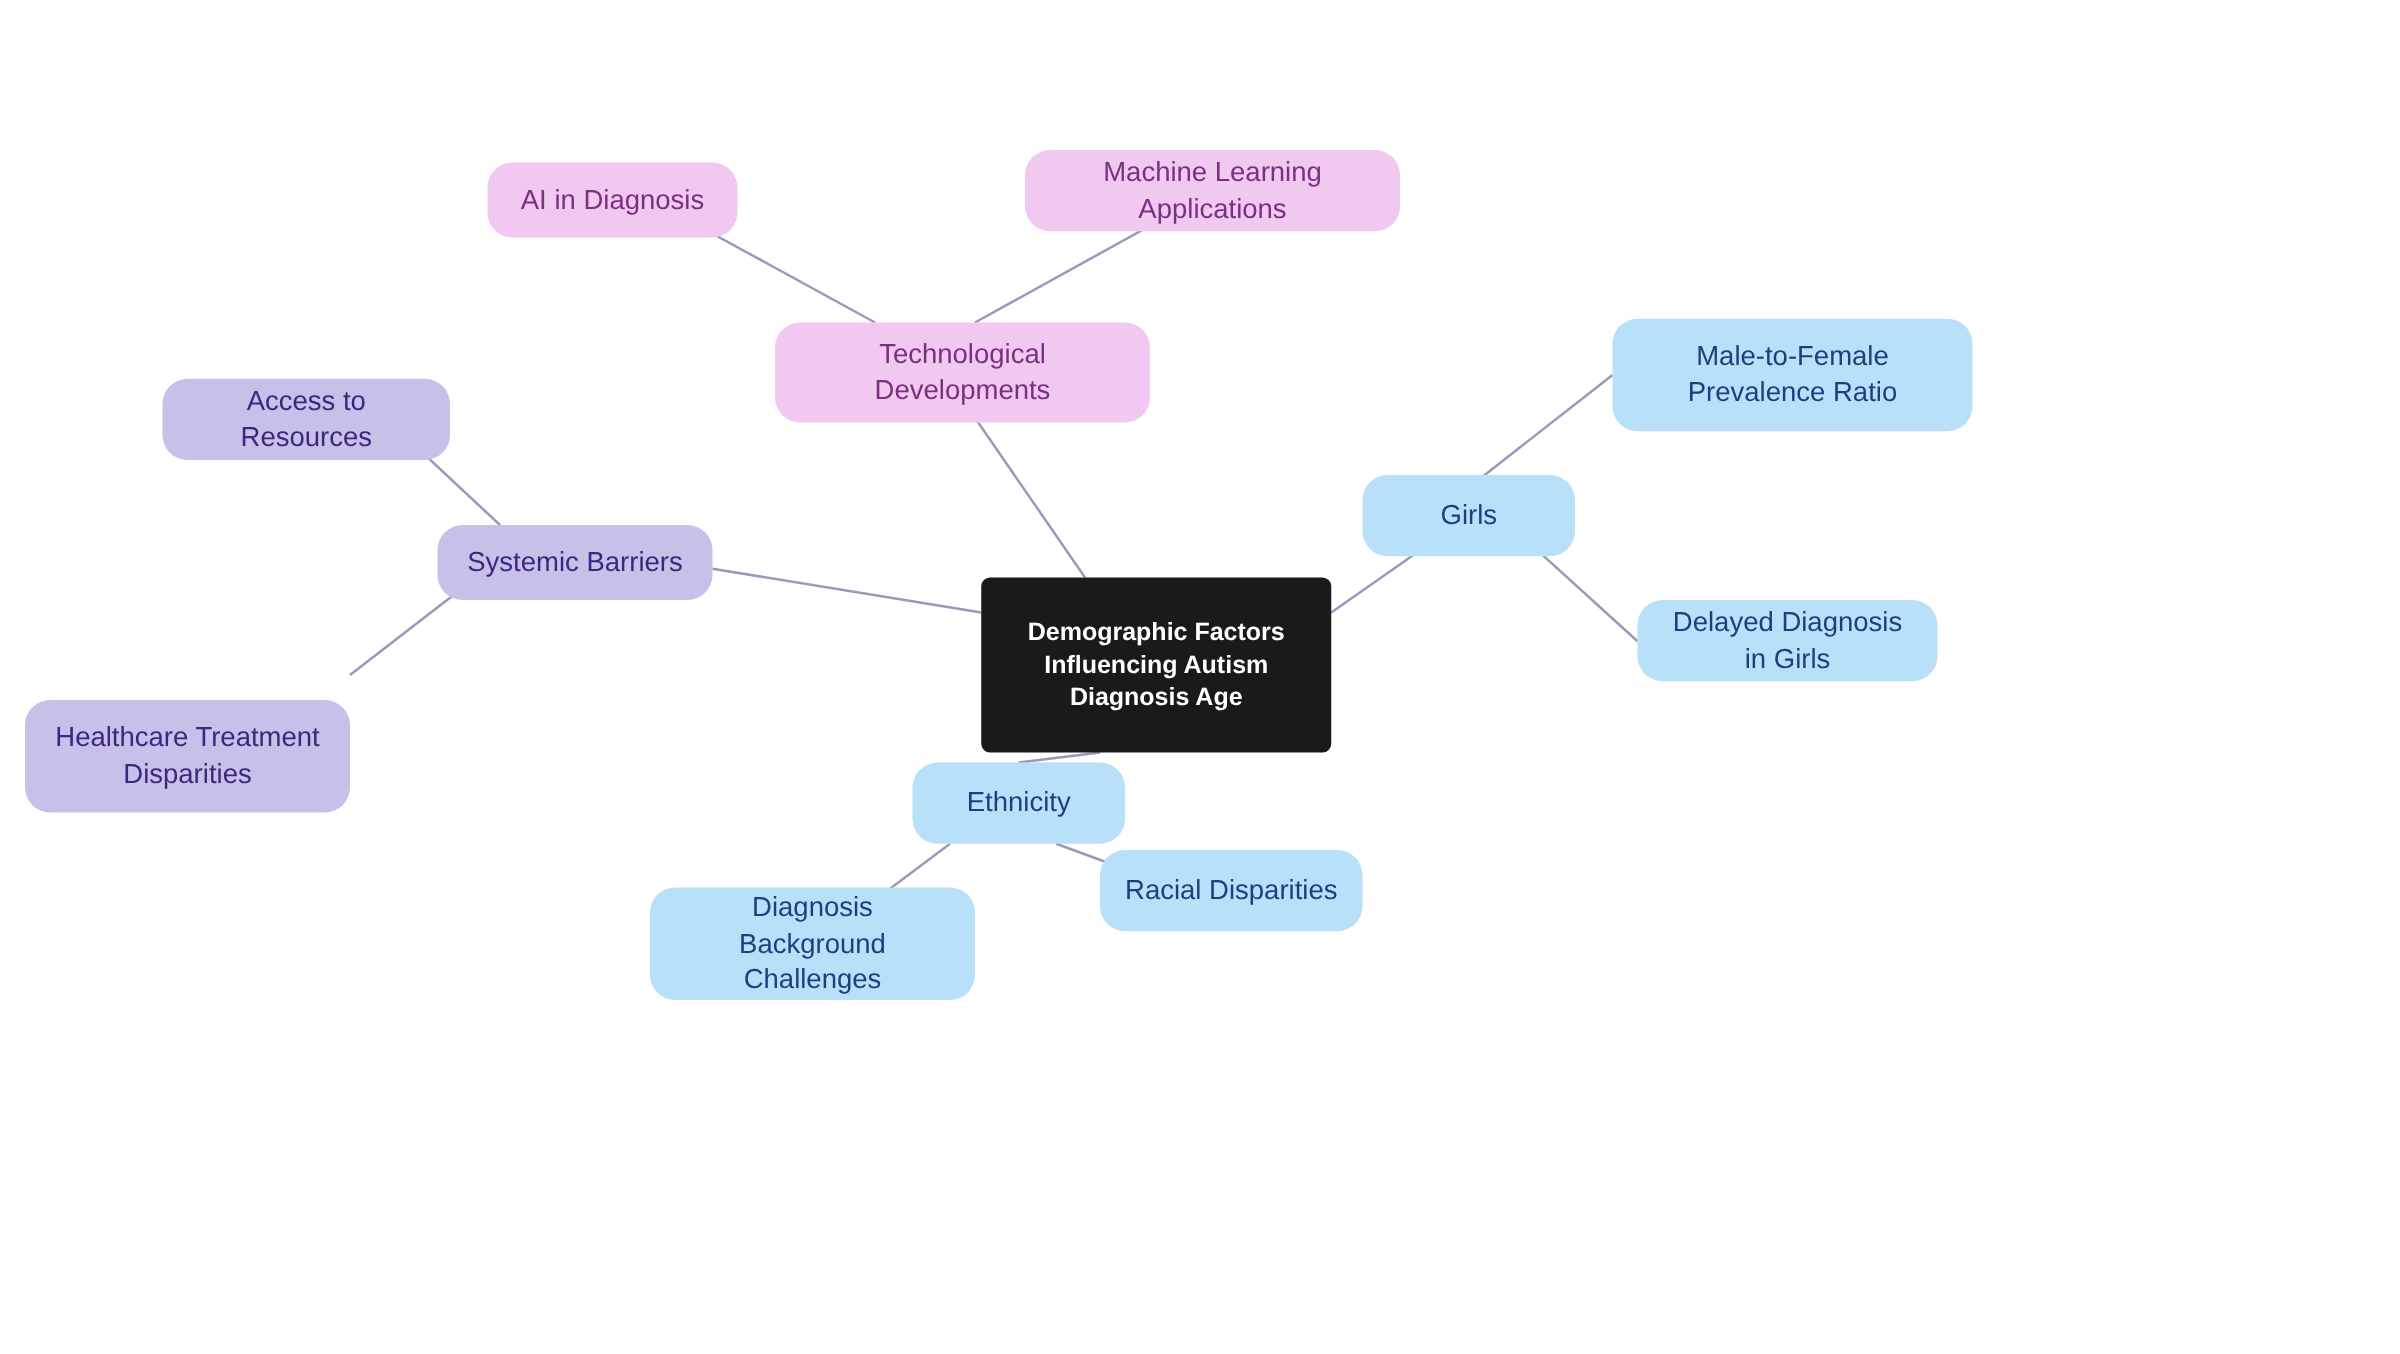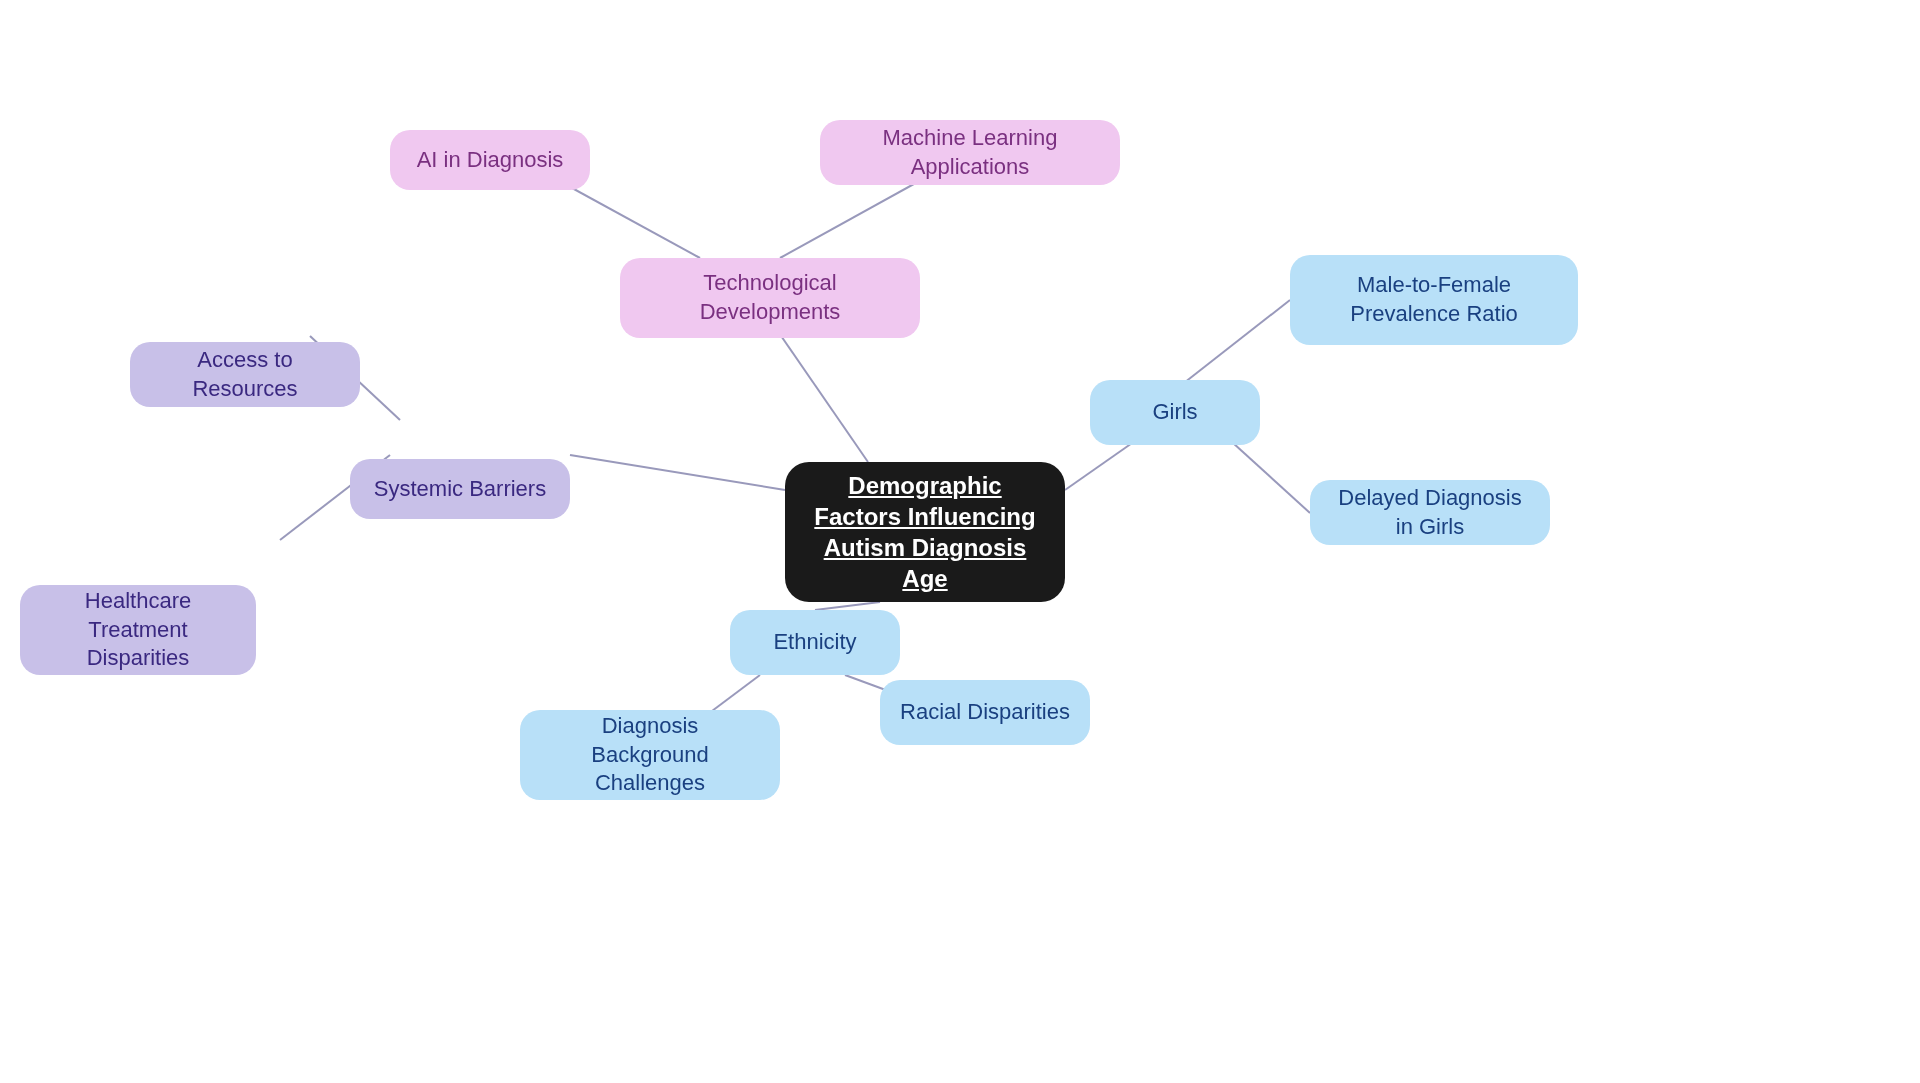--- a/index.html
+++ b/index.html
@@ -31,38 +31,36 @@
       font-size: 22px;
       font-weight: 500;
       z-index: 1;
       padding: 14px 20px;
       line-height: 1.3;
     }
 
     .node-center {
       background: #1a1a1a;
       color: #ffffff;
-      font-size: 24px;
+      font-size: 20px;
       font-weight: 600;
-      border-radius: 24px;
+      border-radius: 7px;
       width: 280px;
       height: 140px;
-      text-decoration: underline;
     }
 
     .node-pink {
       background: #f0c8f0;
       color: #7a3080;
       border: none;
     }
 
     .node-purple {
       background: #c8c0e8;
       color: #3a2880;
-      margin-top: 39px;
     }
 
     .node-blue {
       background: #b8e0f8;
       color: #1a4080;
     }
   </style>
 </head>
 <body>
 
@@ -98,21 +96,21 @@
 <div class="node node-pink" style="left: 620px; top: 258px; width: 300px; height: 80px;">Technological Developments</div>
 
 <div class="node node-pink" style="left: 390px; top: 130px; width: 200px; height: 60px;">AI in Diagnosis</div>
 
 <div class="node node-pink" style="left: 820px; top: 120px; width: 300px; height: 65px;">Machine Learning Applications</div>
 
 <div class="node node-purple" style="left: 350px; top: 420px; width: 220px; height: 60px;">Systemic Barriers</div>
 
 <div class="node node-purple" style="left: 130px; top: 303px; width: 230px; height: 65px;">Access to Resources</div>
 
-<div class="node node-purple" style="left: 20px; top: 546px; width: 236px; height: 90px;">Healthcare Treatment Disparities</div>
+<div class="node node-purple" style="left: 20px; top: 560px; width: 260px; height: 90px;">Healthcare Treatment Disparities</div>
 
 <div class="node node-blue" style="left: 1090px; top: 380px; width: 170px; height: 65px;">Girls</div>
 
 <div class="node node-blue" style="left: 1290px; top: 255px; width: 288px; height: 90px;">Male-to-Female Prevalence Ratio</div>
 
 <div class="node node-blue" style="left: 1310px; top: 480px; width: 240px; height: 65px;">Delayed Diagnosis in Girls</div>
 
 <div class="node node-blue" style="left: 730px; top: 610px; width: 170px; height: 65px;">Ethnicity</div>
 
 <div class="node node-blue" style="left: 520px; top: 710px; width: 260px; height: 90px;">Diagnosis Background Challenges</div>

